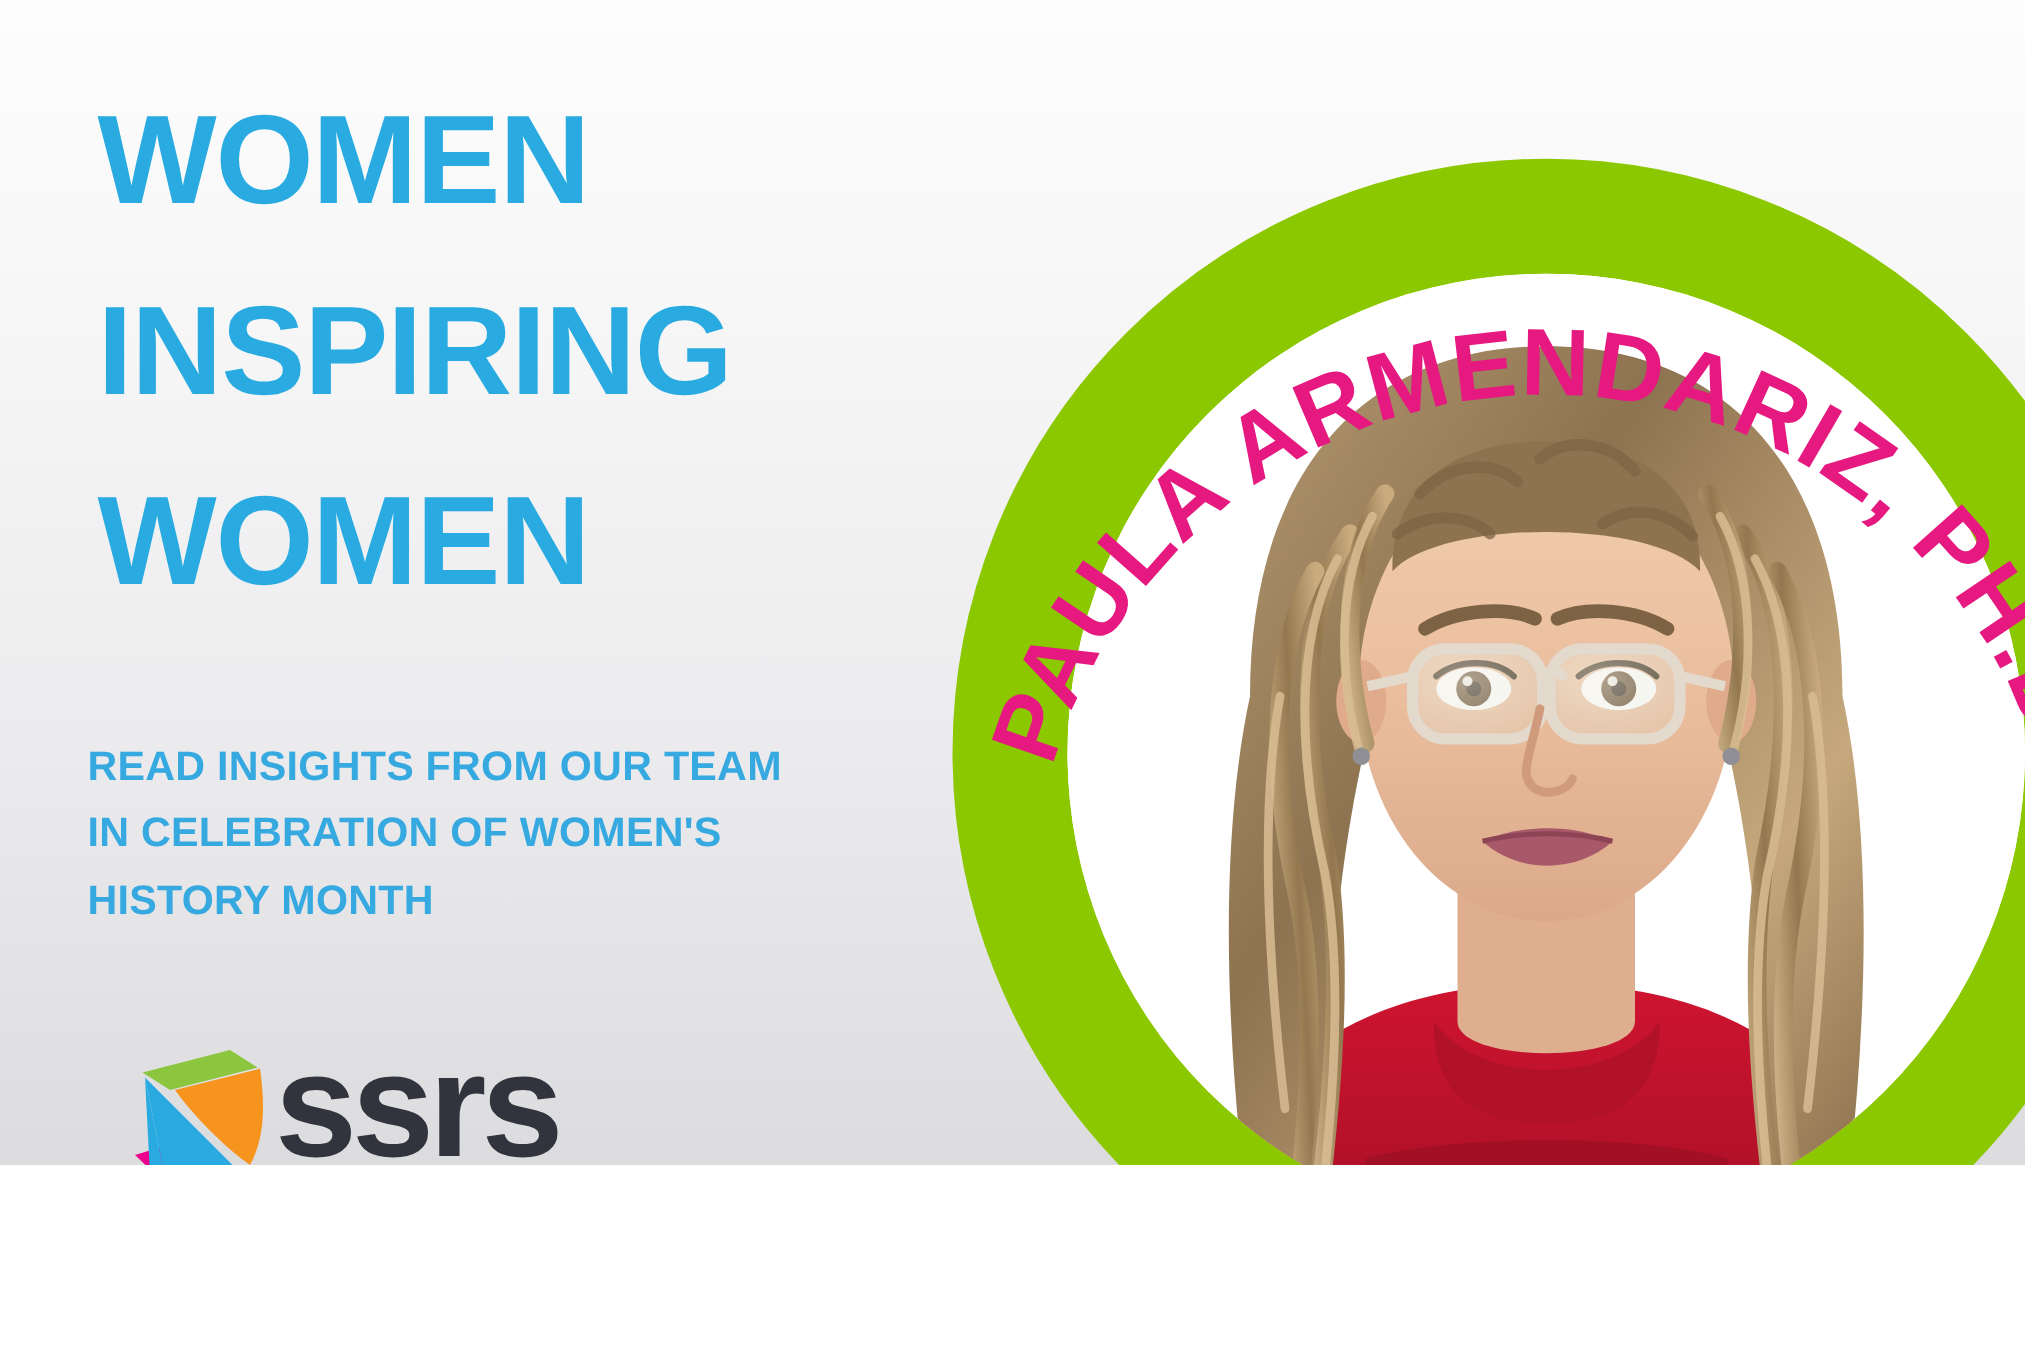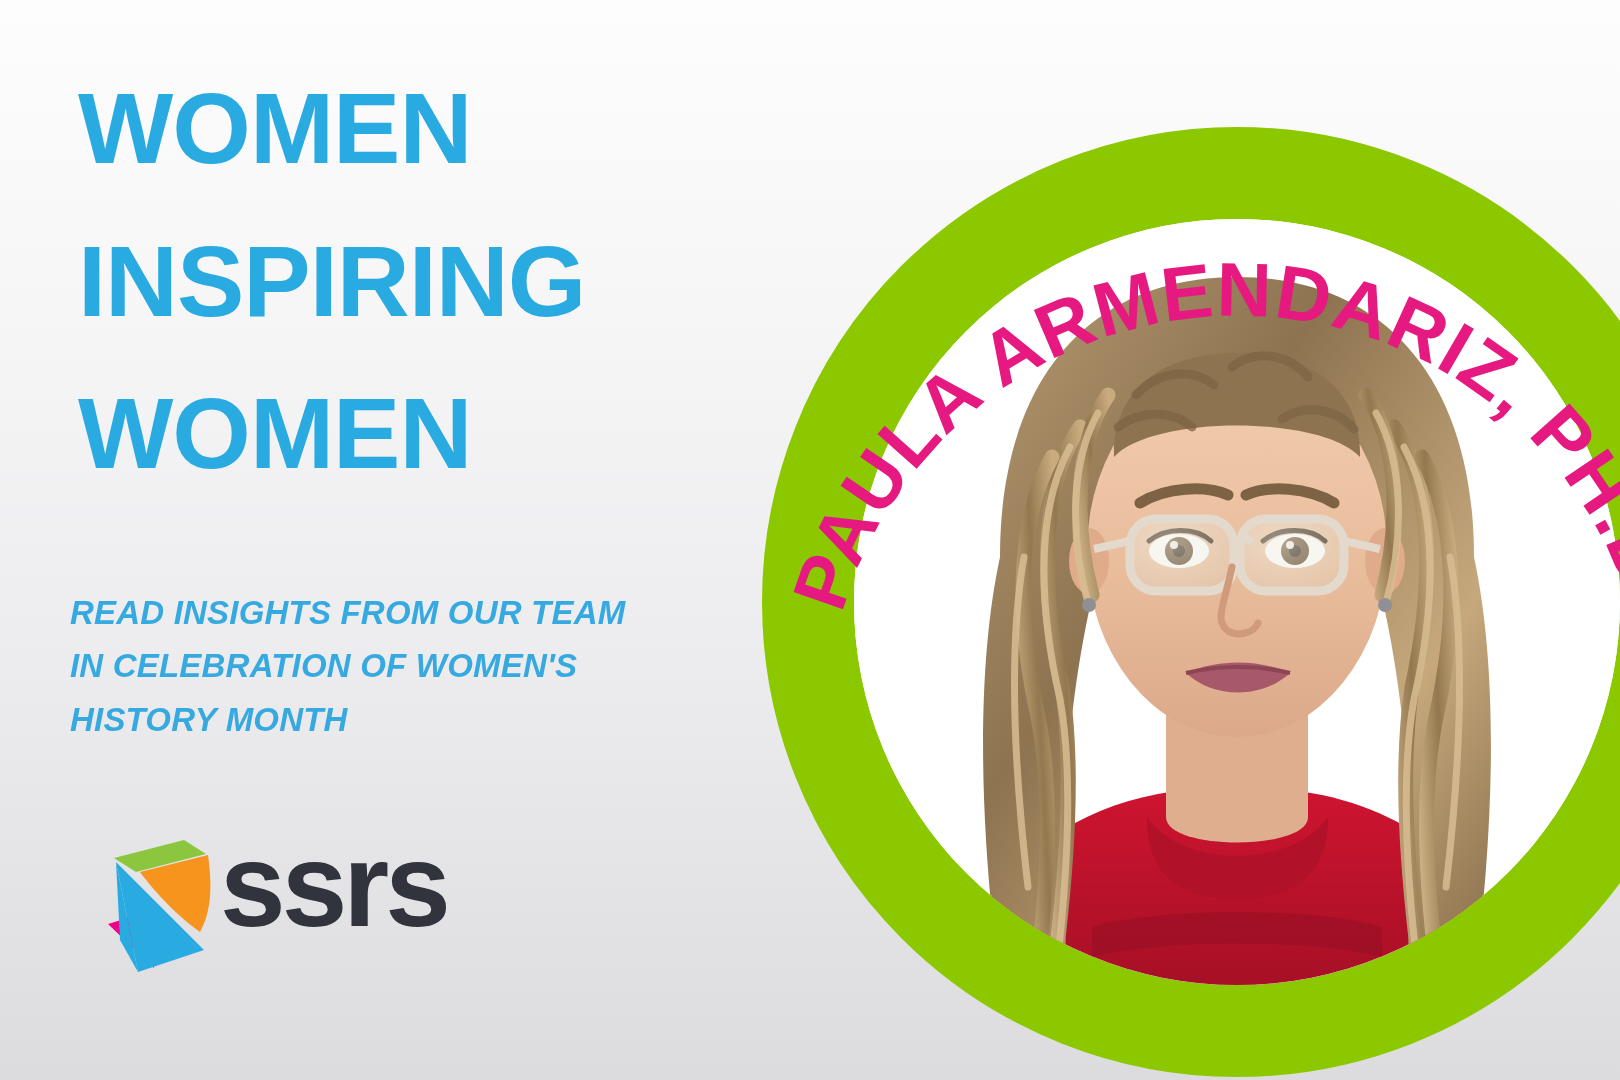--- a/index.html
+++ b/index.html
@@ -3,21 +3,21 @@
 <meta charset="utf-8">
 <style>
   html, body {
     margin: 0;
     padding: 0;
     background: #ffffff;
   }
   .canvas {
     position: relative;
     width: 1620px;
-    height: 1080px;
+    height: 932px;
     overflow: hidden;
     background: linear-gradient(180deg, #fdfdfd 0%, #f7f7f8 25%, #ececee 62%, #dcdcde 100%);
     font-family: "Liberation Sans", sans-serif;
   }
 
   
   .headline {
     position: absolute;
     left: 78px;
     top: 52px;
@@ -33,21 +33,20 @@
     position: absolute;
     left: 70px;
     top: 586px;
     width: 660px;
     font-size: 33px;
     font-weight: bold;
     line-height: 1.62;
     letter-spacing: 0.2px;
     color: #36a9e1;
     white-space: pre-line;
-    font-style: italic;
   }
 
   
   .logo {
     position: absolute;
     left: 108px;
     top: 832px;
     width: 500px;
     height: 150px;
   }

